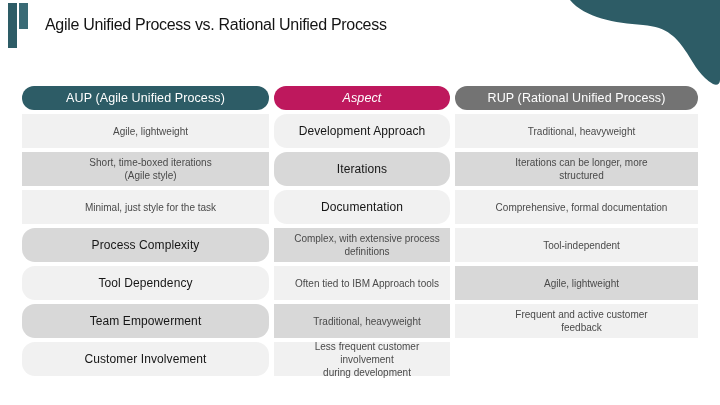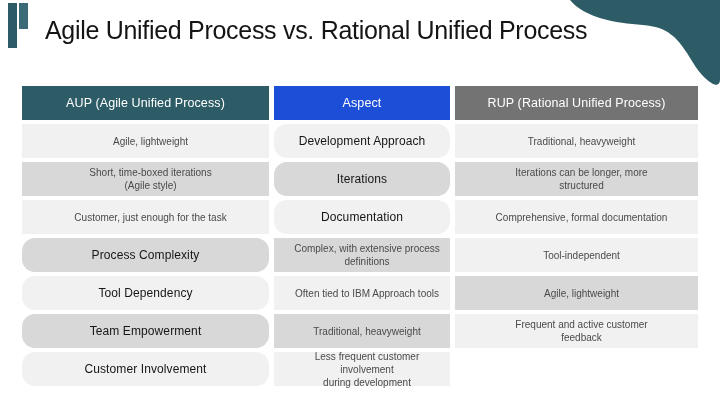--- a/index.html
+++ b/index.html
@@ -14,35 +14,35 @@
   
   .corner-svg { position: absolute; top: 0; right: 0; display: block; }
 
   
   .accent-tall  { position: absolute; left: 8px;  top: 3px; width: 9px; height: 45px; }
   .accent-short { position: absolute; left: 19px; top: 3px; width: 9px; height: 26px; }
 
   .title {
     position: absolute; left: 45px; top: 16px;
     margin: 0;
-    font-size: 25px; font-weight: 500; letter-spacing: -0.3px;
+    font-size: 16px; font-weight: 500; letter-spacing: -0.3px;
     color: #141414; white-space: nowrap;
   }
 
   .cmp-table {
     position: absolute; left: 22px; top: 86px;
     display: grid;
     grid-template-columns: 247px 176px 243px;
     column-gap: 5px; row-gap: 4px;
   }
   .th {
-    height: 34px;
+    height: 24px;
     color: #ffffff;
     display: flex; align-items: center; justify-content: center;
-    font-size: 12.5px; font-weight: 500; letter-spacing: 0.1px;
+    font-size: 12.5px; font-weight: 500; letter-spacing: 0.1px; border-radius: 15px;
   }
   .cell {
     height: 34px;
     display: flex; align-items: center; justify-content: center;
     text-align: center; white-space: pre-line;
     padding: 0 6px; box-sizing: border-box;
   }
   .cell.side   { font-size: 10px;  color: #4a4a4a; line-height: 1.3; padding-left: 16px; }
   .cell.aspect { font-size: 12px;  color: #161616; font-weight: 500; letter-spacing: 0.1px; border-radius: 13px; }
   .row-light { background: #f1f1f1; }
@@ -63,34 +63,34 @@
   </svg>
 
   <div class="accent-tall" style="background:#2d5c66;"></div>
   <div class="accent-short" style="background:#3a6b76;"></div>
 
   <h1 class="title">Agile Unified Process vs. Rational Unified Process</h1>
 
   <div class="cmp-table">
 
     <div class="th" style="background:#2d5c66;">AUP (Agile Unified Process)</div>
-    <div class="th" style="background:#1d4ed8;">Aspect</div>
+    <div class="th" style="background:#be185d;font-style:italic;">Aspect</div>
     <div class="th" style="background:#737373;">RUP (Rational Unified Process)</div>
 
     <div class="cell side row-light">Agile, lightweight</div>
     <div class="cell aspect row-light">Development Approach</div>
     <div class="cell side row-light">Traditional, heavyweight</div>
 
     <div class="cell side row-dark">Short, time-boxed iterations
 (Agile style)</div>
     <div class="cell aspect row-dark">Iterations</div>
     <div class="cell side row-dark">Iterations can be longer, more
 structured</div>
 
-    <div class="cell side row-light">Customer, just enough for the task</div>
+    <div class="cell side row-light">Minimal, just style for the task</div>
     <div class="cell aspect row-light">Documentation</div>
     <div class="cell side row-light">Comprehensive, formal documentation</div>
 
     <div class="cell aspect row-dark">Process Complexity</div>
     <div class="cell side row-dark">Complex, with extensive process
 definitions</div>
 
     <div class="cell side row-light">Tool-independent</div>
     <div class="cell aspect row-light">Tool Dependency</div>
     <div class="cell side row-light">Often tied to IBM Approach tools</div>

